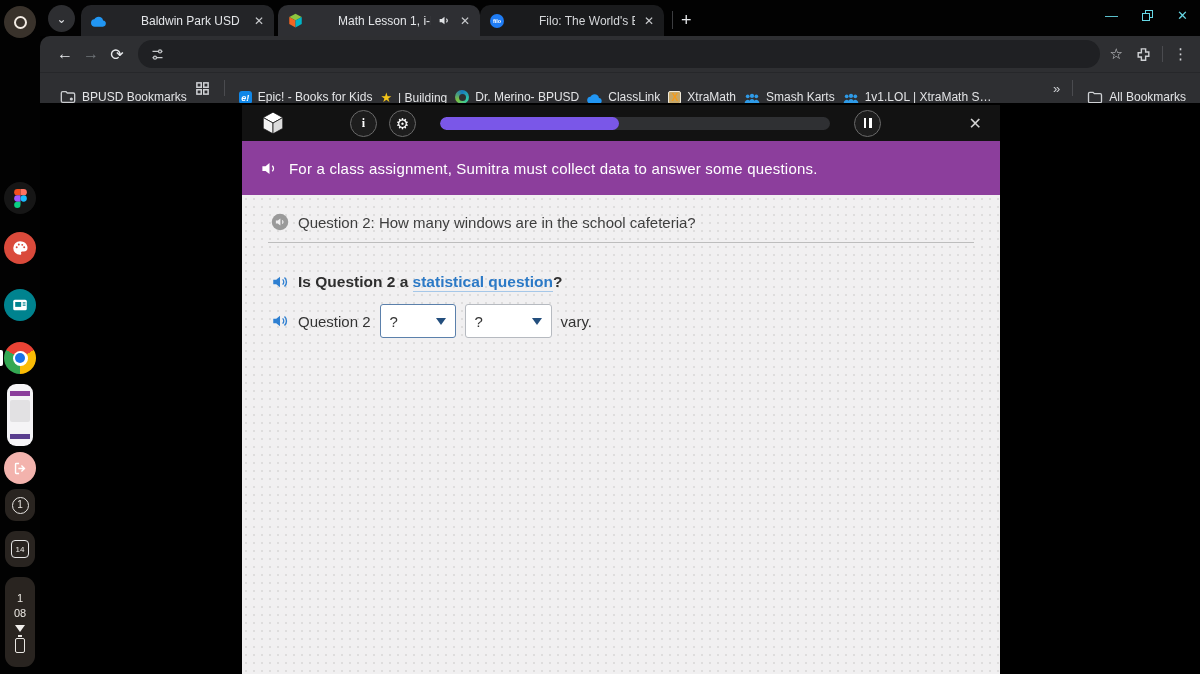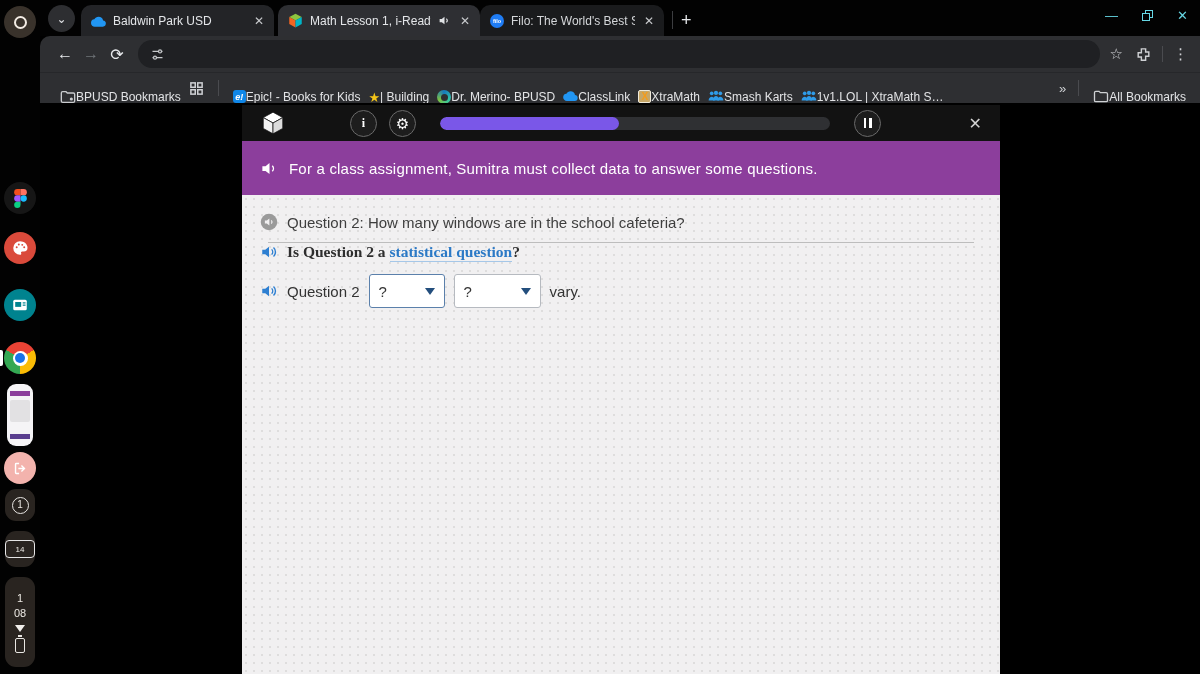--- a/index.html
+++ b/index.html
@@ -26,37 +26,37 @@
   .app-preview .strip-top { position:absolute; left:3px; right:3px; top:7px; height:5px; background:#8c3e9c; }
   .app-preview .strip-mid { position:absolute; left:3px; right:3px; top:16px; height:22px; background:#e2e1e3; border-radius:2px; }
   .app-preview .strip-bot { position:absolute; left:3px; right:3px; bottom:7px; height:5px; background:#5a3e8f; }
   .app-exit    { top:452px; background:#f3b3ad; }
   .shelf-pill { position:absolute; left:5px; width:30px; background:#292420; border-radius:11px;
                 display:flex; flex-direction:column; align-items:center; justify-content:center; color:#ece9e4; }
   .pill-notif { top:489px; height:32px; }
   .pill-notif .badge { width:17px; height:17px; border:1.5px solid #e8e6e3; border-radius:50%;
                        font-size:10px; line-height:14px; text-align:center; }
   .pill-cal { top:531px; height:36px; }
-  .cal-box { width:30px; height:18px; border:1.5px solid #e6e6e6; border-radius:4px;
+  .cal-box { width:18px; height:18px; border:1.5px solid #e6e6e6; border-radius:4px;
              font-size:8px; display:flex; align-items:center; justify-content:center; }
   .pill-status { top:577px; height:90px; gap:3px; font-size:11px; }
   .tri-down { width:0; height:0; border-left:5px solid transparent; border-right:5px solid transparent;
               border-top:7px solid #f0eeea; margin-top:3px; }
   .battery { width:10px; height:15px; border:1.5px solid #e8e6e2; border-radius:2px; margin-top:3px; position:relative; }
   .battery::before { content:""; position:absolute; top:-4px; left:2px; width:4px; height:2px; background:#e8e6e2; }
 
   
   .browser { position:absolute; left:40px; top:0; width:1160px; height:674px; }
   .tabstrip { position:relative; height:36px; background:#020202; display:flex; align-items:flex-end; }
   .tab-search { width:27px; height:27px; border-radius:50%; background:#2d2e31; color:#dfe1e4;
                 display:flex; align-items:center; justify-content:center; font-size:12px;
                 margin:0 6px 4px 8px; }
   .tab { height:31px; border-radius:10px 10px 0 0; display:flex; align-items:center;
          padding:0 8px 0 10px; gap:7px; color:#e4e6e9; font-size:12px; }
-  .tab .title { white-space:nowrap; overflow:hidden; flex:1; }
+  .tab .title { white-space:nowrap; overflow:hidden; flex:1;margin-left:28px; }
   .tab-inactive  { background:#232427; width:193px; margin-right:4px; }
   .tab-active    { background:#2e2f33; width:202px; }
   .tab-filo      { background:#1a1b1d; width:184px; }
   .tab .close { color:#c8cacd; font-size:12px; padding:0 2px; }
   .tab-sep { width:1px; height:18px; background:#3c3d40; margin:0 8px 7px 8px; }
   .new-tab { color:#e4e6e9; font-size:18px; margin-bottom:5px; }
   .win-controls { position:absolute; right:12px; top:8px; display:flex; gap:24px; align-items:center;
                   color:#67d7e4; font-size:13px; }
   .restore-glyph { position:relative; width:11px; height:11px; }
   .restore-glyph span:first-child { position:absolute; right:0; top:0; width:8px; height:8px; border:1.5px solid #67d7e4; }
@@ -67,21 +67,21 @@
   .nav-btn.disabled { color:#71757a; }
   .omnibox { flex:1; height:28px; margin:0 10px 0 8px; background:#1f2023; border-radius:14px;
              display:flex; align-items:center; padding:0 12px; gap:9px; }
   .url { font-size:13.5px; color:#e8eaed; white-space:nowrap; }
   .url .path { color:#9aa0a6; }
   .tb-icon { color:#cfd1d4; font-size:15px; }
   .tb-sep { width:1px; height:16px; background:#4a4b4f; margin:0 10px; }
 
   .bookmarks { height:31px; background:#2e2f32; display:flex; align-items:center; padding:0 14px 0 20px;
                gap:8px; color:#e3e4e6; font-size:12px; border-top:1px solid #26272a; }
-  .bm { display:flex; align-items:flex-start; white-space:nowrap;margin-top:18px; }
+  .bm { display:flex; align-items:flex-end; gap:6px; white-space:nowrap;margin-top:18px; }
   .bm-sep { width:1px; height:16px; background:#4a4b4f; margin:0 6px; }
   .bm-spacer { flex:1; }
   .epic-ic { width:13px; height:13px; background:#1087e8; border-radius:3px; color:#fff;
              font-size:9px; font-weight:bold; font-style:italic; display:flex; align-items:center; justify-content:center; }
   .star-ic { color:#f5c518; font-size:13px; }
   .webex-ic { width:14px; height:14px; border-radius:50%;
               background:conic-gradient(#1779be,#30c9a6,#7bc143,#1779be); position:relative; }
   .webex-ic::before { content:""; position:absolute; inset:3.5px; background:#2e2f32; border-radius:50%; }
   .xtm-ic { width:13px; height:13px; background:#c7a768; border:1px solid #efe9da; border-radius:2px;
             color:#f59c1b; font-weight:bold; font-size:10px; display:flex; align-items:center; justify-content:center; }
@@ -102,24 +102,24 @@
   .pause-bars { display:flex; gap:3px; }
   .pause-bars span { width:2.5px; height:10px; background:#fff; }
   .lesson-close { margin-left:auto; color:#d2d2d2; font-size:16px; }
 
   .banner { height:54px; background:#8c3e9c; display:flex; align-items:center; padding:0 18px; gap:10px;
             color:#fff; font-size:15px; letter-spacing:.2px; }
 
   .content { padding-top:18px;
              background-image:radial-gradient(#dedddd 1px, transparent 1.2px);
              background-size:8px 8px; height:479px; }
-  .row { display:flex; align-items:center; gap:9px; padding:0 18px; }
+  .row { display:flex; align-items:center; gap:9px; padding:0 29px; }
   .q-text { font-size:15px; color:#3e3e3e; }
   .divider { margin:11px 26px 0 26px; border-bottom:1px solid #bdbdbd; }
-  .row-prompt { margin-top:0; font-size:15.5px; font-weight:bold; color:#2e2e2e;font-family:Liberation Serif, serif; }
+  .row-prompt { margin-top:30px; font-size:15.5px; font-weight:bold; color:#2e2e2e; }
   .link { color:#2b79c6; border-bottom:1px solid #a5c7e8; padding-bottom:1px; }
   .row-answer { margin-top:13px; font-size:15px; color:#333; }
   .dd { height:34px; background:#fff; border-radius:3px; display:flex; align-items:center;
         justify-content:space-between; padding:0 9px; }
   .dd1 { width:76px; border:1.5px solid #5b80ab; }
   .dd2 { width:87px; border:1px solid #b6bac0; }
   .caret { width:0; height:0; border-left:5.5px solid transparent; border-right:5.5px solid transparent;
            border-top:7px solid #234e7d; }
 
   .spk { flex:none; display:block; }

